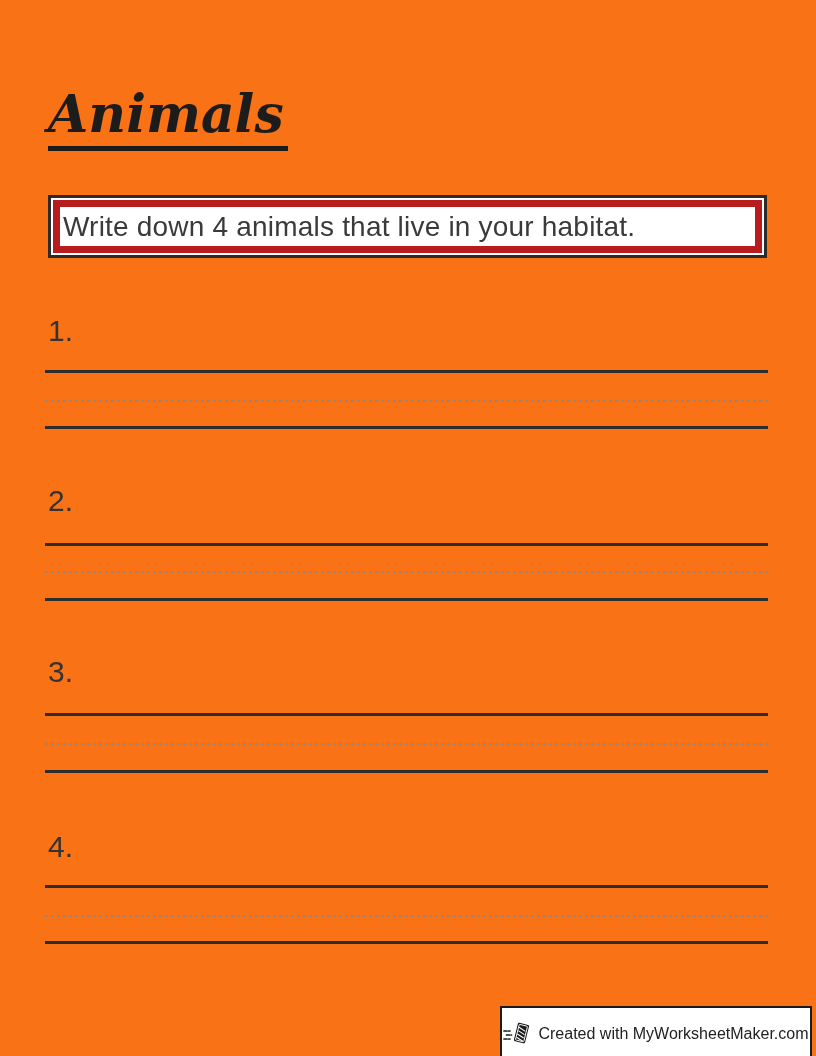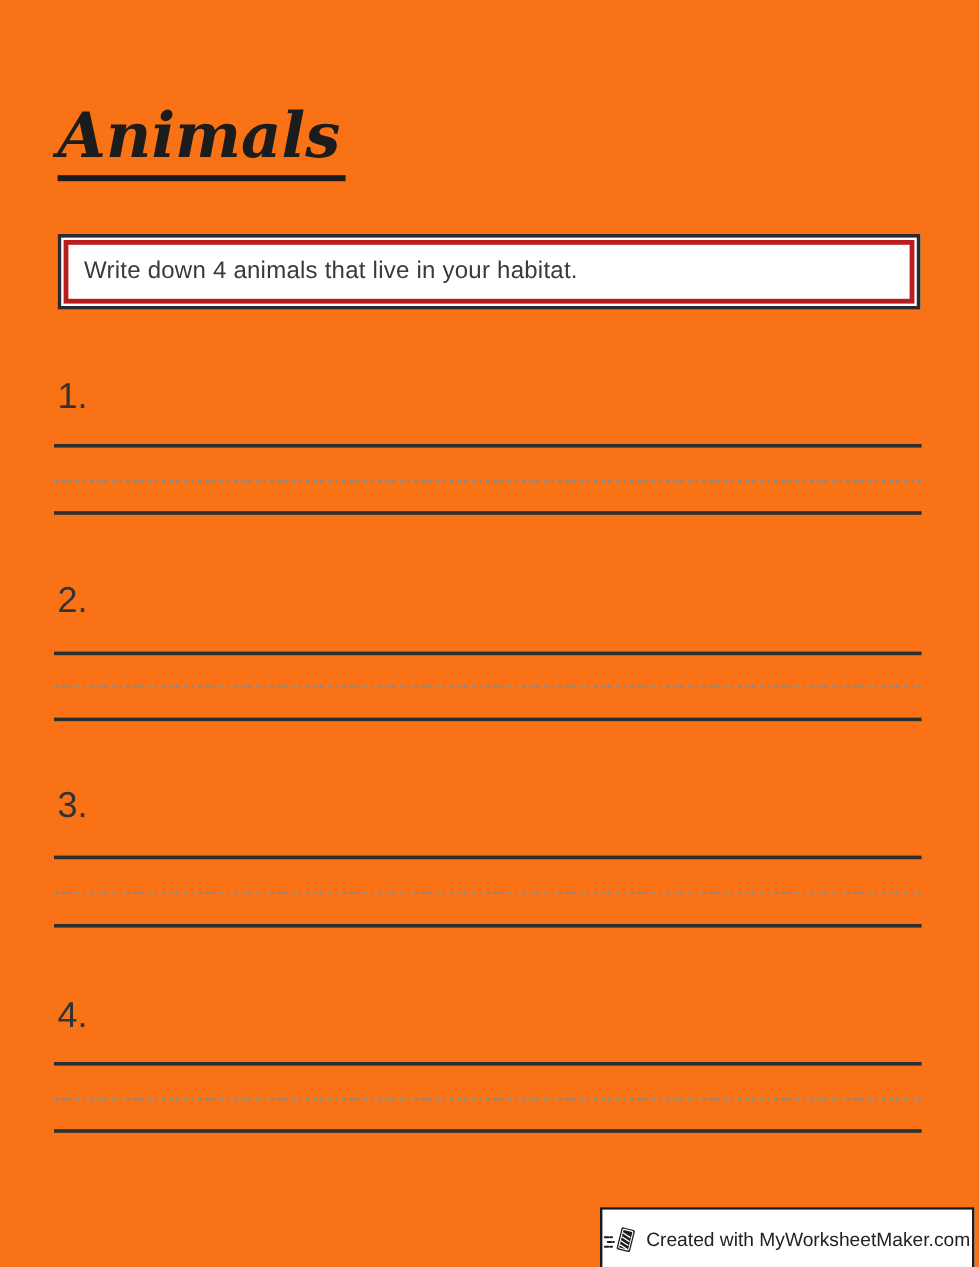--- a/index.html
+++ b/index.html
@@ -37,25 +37,25 @@
     height: 63px;
     box-sizing: border-box;
     border: 3px solid #2b2b2b;
     padding: 2px;
     background: #ffffff;
   }
   .instruction-inner {
     box-sizing: border-box;
     width: 100%;
     height: 100%;
-    border: 4px solid #b91c1c;
+    border: 7px solid #b91c1c;
     display: flex;
     align-items: center;
-    padding-left: 13px;
-    font-size: 20px;
+    padding-left: 3px;
+    font-size: 28px;
     color: #3a3a3a;
     letter-spacing: 0.2px;
     white-space: nowrap;
   }
 
   
   .item-number {
     position: absolute;
     left: 48px;
     font-size: 30px;

